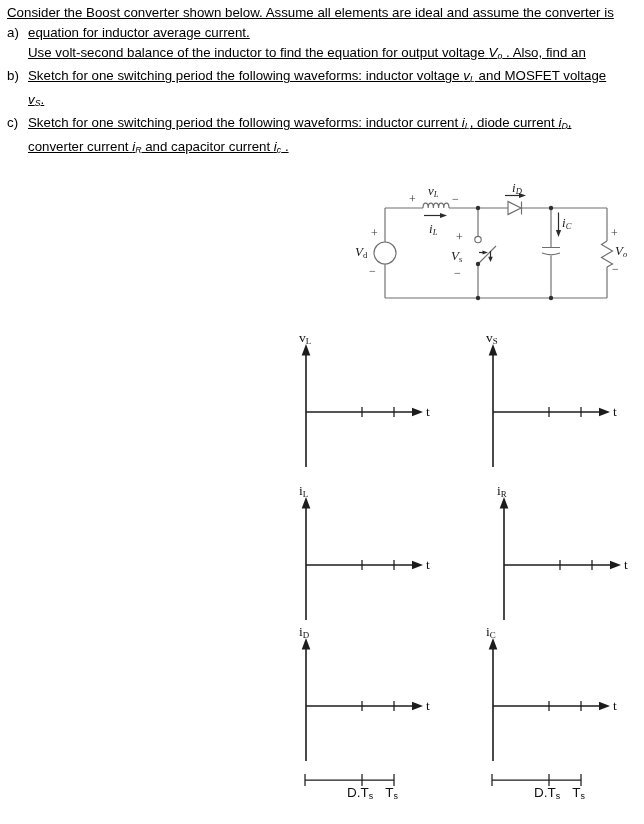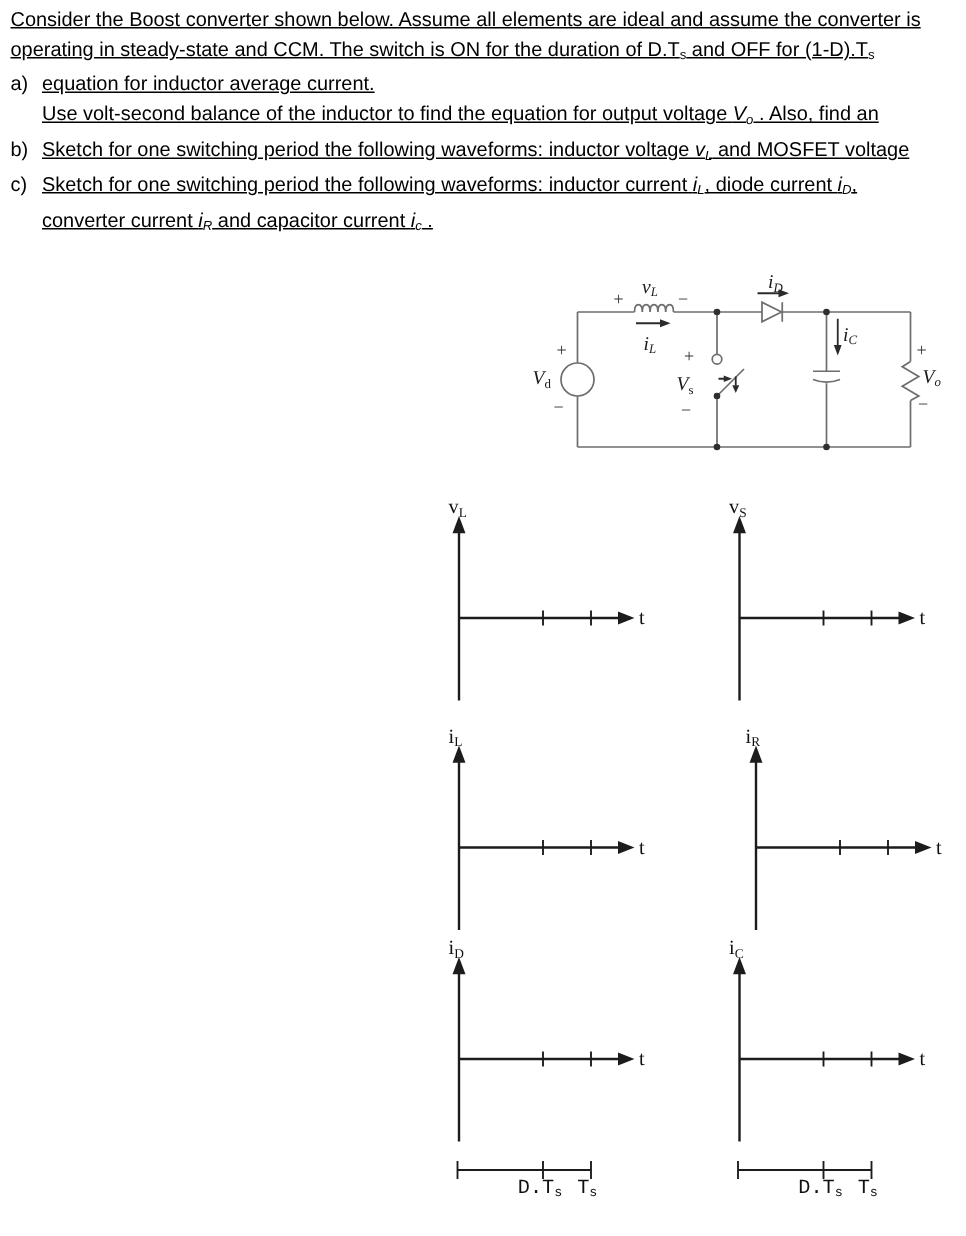--- a/index.html
+++ b/index.html
@@ -29,45 +29,45 @@
   
   .plot { position:absolute; width:170px; height:140px; }
   .plot svg, .ruler svg { position:absolute; left:0; top:0; }
   .plabel  { position:absolute; left:19px; top:1px;  font-family:"Liberation Serif",serif; font-size:13.5px; line-height:1; color:#111; }
   .ptlabel { position:absolute; left:146px; top:75px; font-family:"Liberation Serif",serif; font-size:13.5px; line-height:1; color:#111; }
   .axes-line { stroke:var(--axis,#1c1c1c); stroke-width:1.6; fill:none; }
   .axes-tick { stroke:var(--axis,#1c1c1c); stroke-width:1.25; fill:none; }
   .axes-head { fill:var(--axis,#1c1c1c); stroke:none; }
 
   .ruler { position:absolute; width:170px; height:50px; }
-  .rlabel { position:absolute; top:16px; font-family:Liberation Mono, monospace; font-size:13.5px; line-height:1; text-align:center; color:#111; }
+  .rlabel { position:absolute; top:16px; font-family:Liberation Sans, sans-serif; font-size:13.5px; line-height:1; text-align:center; color:#111; }
   .rlabel.dts { left:62px; width:36px; }
   .rlabel.ts  { left:98px; width:27px; }
 </style>
 </head>
 <body>
 
 <div class="page">
 
   <div class="textblock">
     <div class="tline"><span>Consider the Boost converter shown below. Assume all elements are ideal and assume the converter is</span></div>
-    <div class="tline"><span>operating in steady-state and CCM. The switch is ON for the duration of D.T</span><span class="sub">s</span><span> and OFF for (1-D).T</span><span class="sub">s</span></div>
 
     <div class="item">
       <div class="marker">a)</div>
       <div>
         <div class="tline"><span>equation for inductor average current.</span></div>
         <div class="tline"><span>Use volt-second balance of the inductor to find the equation for output voltage </span><span class="it">V</span><span class="sub it">o</span><span> . Also, find an</span></div>
       </div>
     </div>
 
     <div class="item">
       <div class="marker">b)</div>
       <div>
         <div class="tline"><span>Sketch for one switching period the following waveforms: inductor voltage </span><span class="it">v</span><span class="sub it">L</span><span> and MOSFET voltage</span></div>
+        <div class="tline"><span class="it">v</span><span class="sub it">S</span><span>.</span></div>
       </div>
     </div>
 
     <div class="item">
       <div class="marker">c)</div>
       <div>
         <div class="tline"><span>Sketch for one switching period the following waveforms: inductor current </span><span class="it">i</span><span class="sub it">L</span><span>, diode current </span><span class="it">i</span><span class="sub it">D</span><span>,</span></div>
         <div class="tline"><span>converter current </span><span class="it">i</span><span class="sub it">R</span><span> and capacitor current </span><span class="it">i</span><span class="sub it">c</span><span> .</span></div>
       </div>
     </div>

